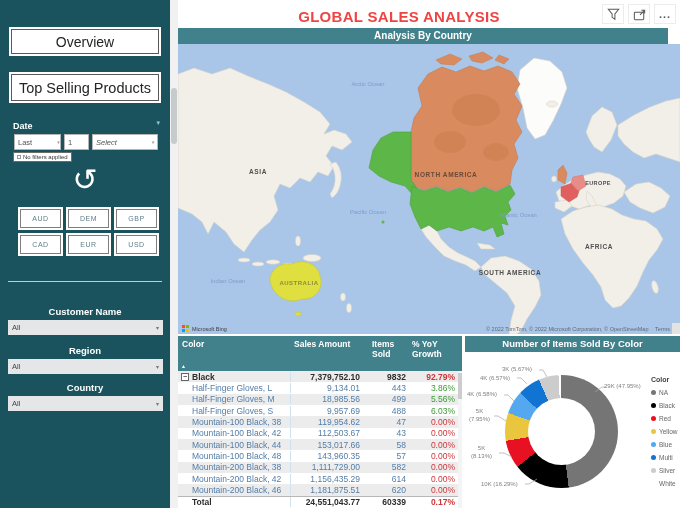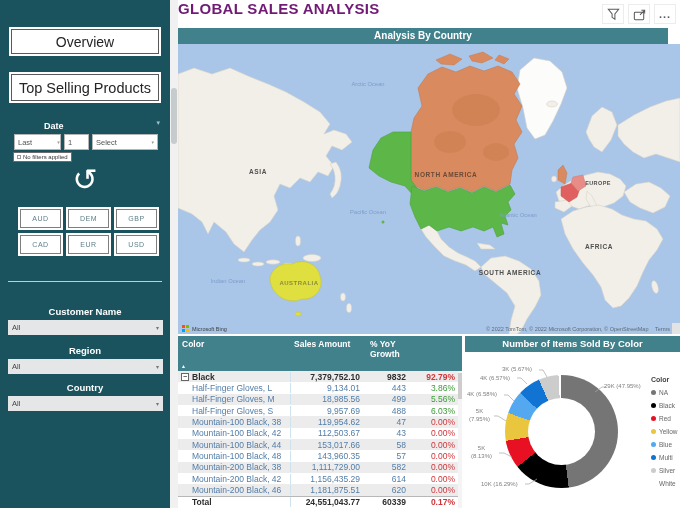--- a/index.html
+++ b/index.html
@@ -7,29 +7,29 @@
   body { font-family: "Liberation Sans", sans-serif; position: relative; background: #fff; }
 
   
   .sidebar { position: absolute; left: 0; top: 0; width: 170px; height: 508px; background: #1A535E; }
   .nav-btn { position: absolute; left: 9px; width: 152px; background: #fff; border: 2px solid #fff;
              box-shadow: inset 0 0 0 1px #595959; display: flex; align-items: center; justify-content: center;
              font-size: 14px; color: #252525; cursor: pointer; }
   .nav-btn.b1 { top: 27px; height: 29px; }
   .nav-btn.b2 { top: 72px; height: 31px; font-size: 14.5px; }
 
-  .date-label { position: absolute; left: 13px; top: 121px; font-size: 9px; font-weight: bold; color: #fff; margin-left: 31px; }
+  .date-label { position: absolute; left: 13px; top: 121px; font-size: 9px; font-weight: bold; color: #fff; }
   .date-chevron { position: absolute; right: 10px; top: 119px; font-size: 7px; color: #9fc2c9; }
   .mini { position: absolute; top: 134px; height: 16px; background: #fff; border: 1px solid #b5b5b5;
           font-size: 7.5px; color: #555; display: flex; align-items: center; justify-content: space-between;
           padding: 0 3px; }
   .mini .chev { font-size: 5px; color: #999; }
   .mini.op   { left: 14px; width: 47px; gap: 25px; }
   .mini.numb { left: 64px; width: 25px; }
-  .mini.per  { left: 92px; width: 66px; }
+  .mini.per  { left: 92px; width: 66px; font-style: italic; }
   .filter-badge { position: absolute; left: 13px; top: 152px; background: #fff; border: 1px solid #6b6b6b;
                   font-size: 6px; color: #333; padding: 1px 3px; display: flex; align-items: center; gap: 2px; }
   .filter-badge .sq { width: 4px; height: 4px; border: 1px solid #999; display: inline-block; }
 
   .undo { position: absolute; left: 0; right: 0; top: 160px; text-align: center; color: #fff;
           font-size: 30px; line-height: 40px; cursor: pointer; }
 
   .cur-grid { position: absolute; left: 18px; top: 207px; width: 141px; display: grid;
               grid-template-columns: repeat(3, 1fr); gap: 3px; }
   .cur-btn { height: 23px; background: #fff; border: 2px solid #fff; box-shadow: inset 0 0 0 1px #7e7e7e;
@@ -45,22 +45,22 @@
             font-size: 7.5px; color: #444; cursor: pointer; }
   .flt-dd .chev { font-size: 6px; color: #777; }
 
   .side-scroll { position: absolute; left: 170px; top: 0; width: 8px; height: 508px; background: #f1f1f1; }
   .side-scroll .thumb { position: absolute; left: 1px; top: 88px; width: 6px; height: 56px;
                         background: #c6ccce; border-radius: 3px; }
 
   
   .main { position: absolute; left: 178px; top: 0; width: 502px; height: 508px; background: #fff; }
   .app-header { position: absolute; top: 0; left: 0; width: 502px; height: 28px; background: #fff; }
-  .app-title { position: absolute; left: 0; right: 60px; top: 0; text-align: left; font-size: 15px;
-               font-weight: bold; color: #701a75; letter-spacing: .3px; }
+  .app-title { position: absolute; left: 0; right: 60px; top: 8px; text-align: center; font-size: 15px;
+               font-weight: bold; color: #ef4444; letter-spacing: .3px; }
   .hdr-icons { position: absolute; right: 4px; top: 4px; display: flex; gap: 4px; }
   .hicon { width: 22px; height: 20px; display: flex; align-items: center; justify-content: center;
            border: 1px solid #ececec; background: #fff; cursor: pointer; color: #5a5a5a; }
   .hicon .dots { font-size: 11px; font-weight: bold; letter-spacing: 1px; line-height: 8px; }
 
   .panel-titlebar { background: #40818C; color: #fff; font-weight: bold; text-align: center; }
 
   
   .map-titlebar { position: absolute; top: 28px; left: 0; width: 490px; height: 16px;
                   font-size: 10px; line-height: 16px; }
@@ -285,20 +285,21 @@
     <div class="map-nub"></div>
   </div>
 
   <div class="table-panel">
     <div class="thead">
       <div class="th c1">
         <span>Color</span>
         <span class="sort-arrow">▲</span>
       </div>
       <div class="th c2">Sales Amount</div>
+      <div class="th c3">Items Sold</div>
       <div class="th c4">% YoY Growth</div>
     </div>
     <div class="tbody">
       <div class="trow alt parent">
         <div class="tc name">
             <span class="expand-box">−</span>
             <span>Black</span>
           </div>
         <div class="tc num sales">7,379,752.10</div>
         <div class="tc num items">9832</div>

